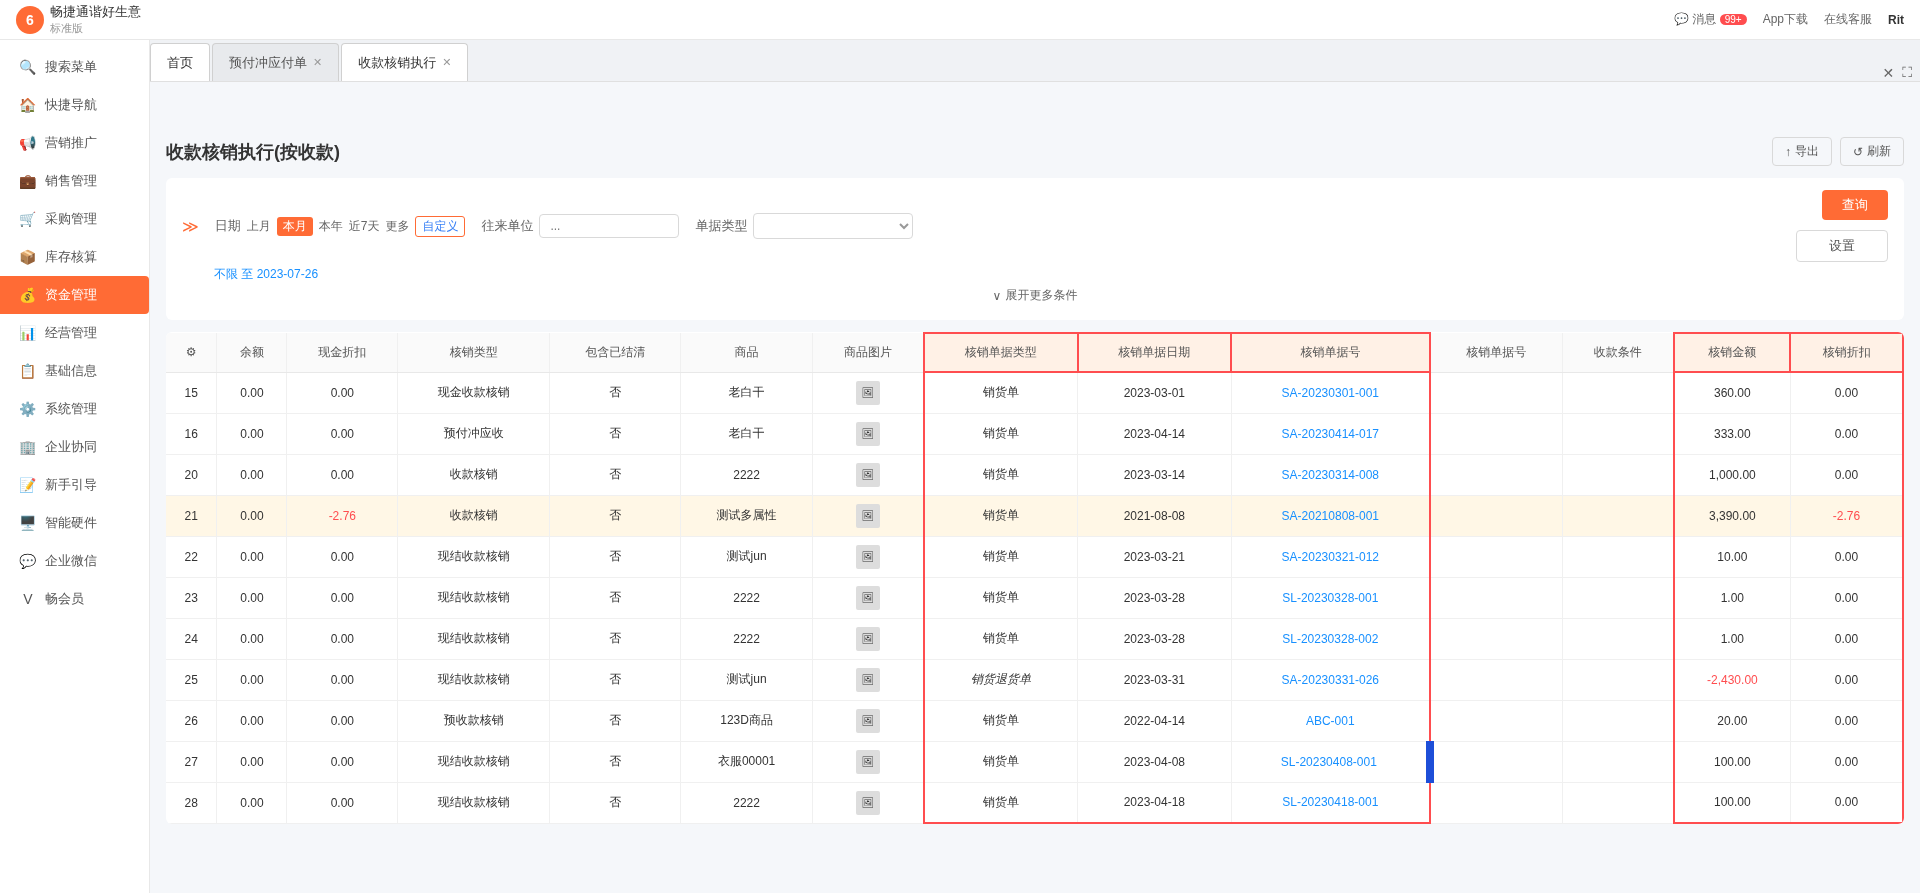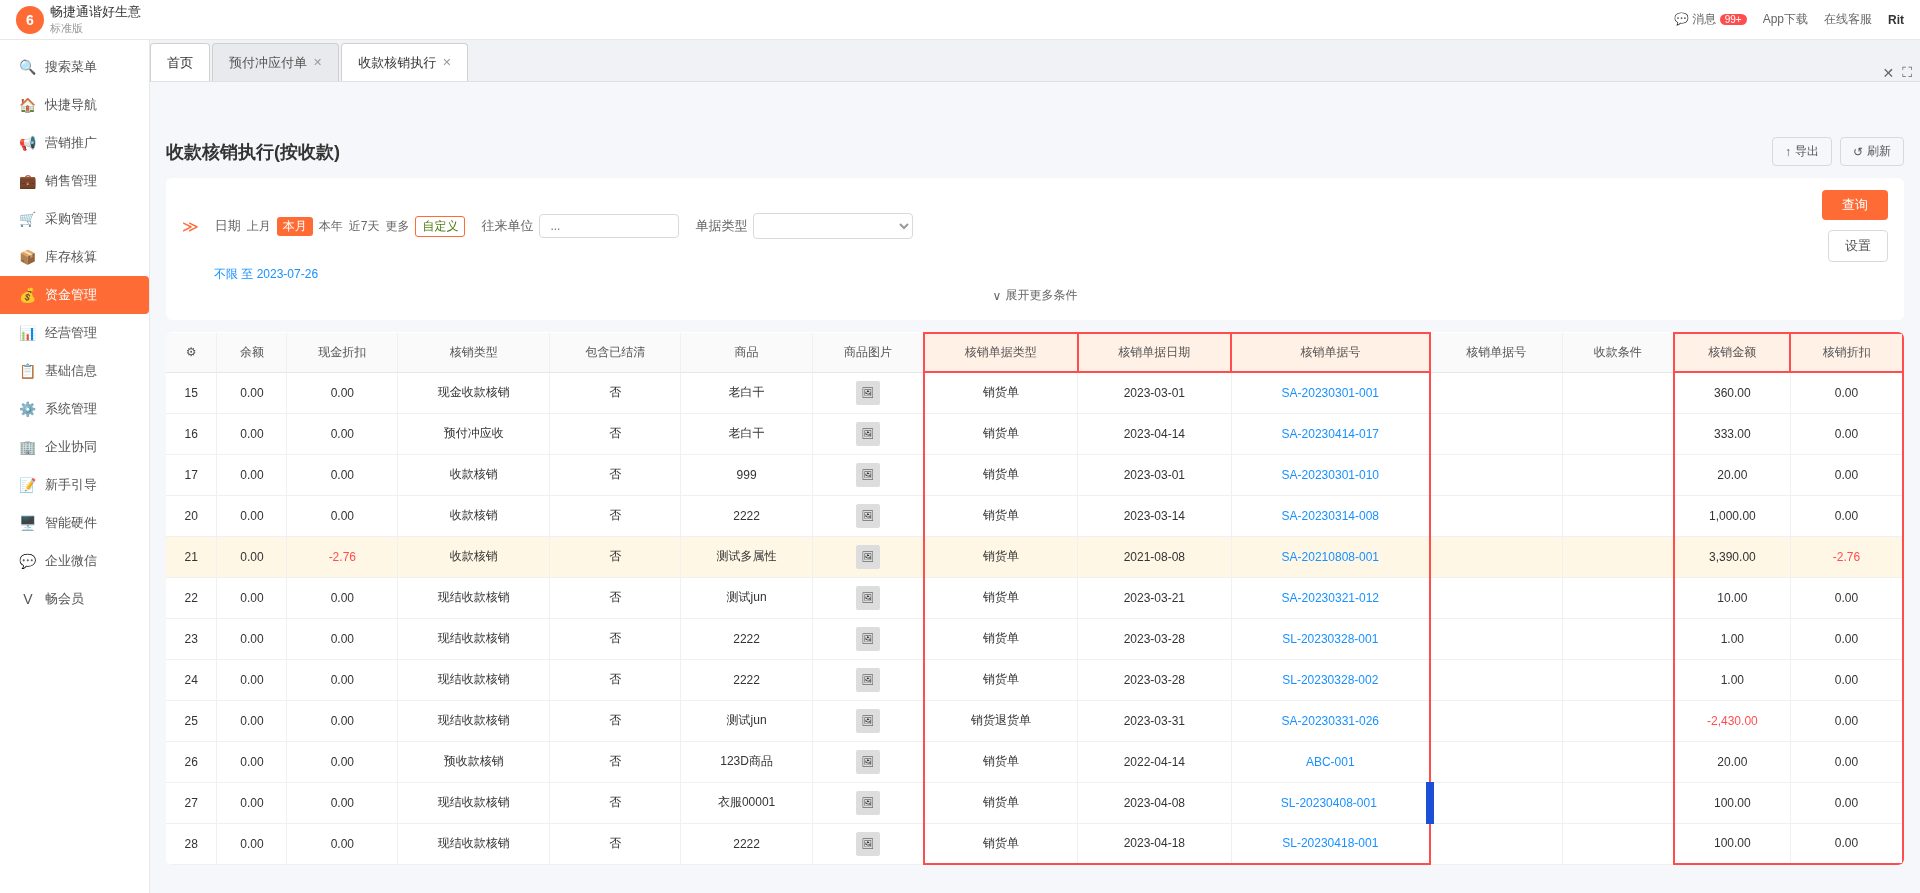--- a/index.html
+++ b/index.html
@@ -107,25 +107,25 @@
       background: #fff;
       border-radius: 6px;
       padding: 12px 16px;
       margin-bottom: 12px;
     }
     .filter-row { display: flex; align-items: center; gap: 16px; flex-wrap: wrap; }
     .filter-item { display: flex; align-items: center; gap: 6px; }
     .filter-label { color: #666; font-size: 13px; white-space: nowrap; }
     .filter-link { color: #666; font-size: 12px; cursor: pointer; }
     .filter-link.active { color: #fff; background: #ff6b35; border-radius: 3px; padding: 1px 6px; }
-    .custom-btn { background: #fff; border: 1px solid #ff6b35; color: #4d7c0f; border-radius: 3px; padding: 1px 6px; font-size: 12px; cursor: pointer; }
+    .custom-btn { background: #fff; border: 1px solid #ff6b35; color: #3b82f6; border-radius: 3px; padding: 1px 6px; font-size: 12px; cursor: pointer; }
     .filter-input { border: 1px solid #d9d9d9; border-radius: 4px; padding: 4px 10px; font-size: 12px; width: 140px; color: #999; }
     .filter-select { border: 1px solid #d9d9d9; border-radius: 4px; padding: 4px 10px; font-size: 12px; width: 160px; color: #999; background: #fff; }
     .query-btn { background: #ff6b35; color: #fff; border: none; border-radius: 4px; padding: 6px 20px; cursor: pointer; font-size: 13px; }
-    .settings-btn { background: none; border: 1px solid #d9d9d9; border-radius: 4px; padding: 6px 16px; cursor: pointer; font-size: 13px; color: #555; display: block; margin-top: 6px; }
+    .settings-btn { background: none; border: 1px solid #d9d9d9; border-radius: 4px; padding: 6px 32px; cursor: pointer; font-size: 13px; color: #555; display: block; margin-top: 6px; }
     .expand-btn { background: none; border: none; color: #666; cursor: pointer; font-size: 12px; display: flex; align-items: center; gap: 4px; }
     .expand-row { display: flex; justify-content: center; align-items: center; padding: 4px 0; }
 
     
     .table-wrapper {
       background: #fff;
       border-radius: 6px;
       overflow: hidden;
     }
     .data-table { width: 100%; border-collapse: collapse; font-size: 12px; }
@@ -366,36 +366,20 @@
     <td><span style="display:inline-block;width:24px;height:24px;background:#ddd;border-radius:2px;font-size:10px;line-height:24px;text-align:center;">🖼</span></td>
     <td style="border-left: 2px solid #ff4d4f; border-right: 1px solid #f0f0f0; ">销货单</td>
     <td style="">2023-04-14</td>
     <td style="border-right: 2px solid #ff4d4f; "><a class="link-text">SA-20230414-017</a></td>
     <td></td>
     <td></td>
     <td style="border-left: 2px solid #ff4d4f; border-right: 1px solid #f0f0f0; " class="">333.00</td>
     <td style="border-right: 2px solid #ff4d4f; " class="">0.00</td>
   </tr>
                 <tr>
-    <td>17</td>
-    <td>0.00</td>
-    <td class="">0.00</td>
-    <td>收款核销</td>
-    <td>否</td>
-    <td>999</td>
-    <td><span style="display:inline-block;width:24px;height:24px;background:#ddd;border-radius:2px;font-size:10px;line-height:24px;text-align:center;">🖼</span></td>
-    <td style="border-left: 2px solid #ff4d4f; border-right: 1px solid #f0f0f0; ">销货单</td>
-    <td style="">2023-03-01</td>
-    <td style="border-right: 2px solid #ff4d4f; "><a class="link-text">SA-20230301-010</a></td>
-    <td></td>
-    <td></td>
-    <td style="border-left: 2px solid #ff4d4f; border-right: 1px solid #f0f0f0; " class="">20.00</td>
-    <td style="border-right: 2px solid #ff4d4f; " class="">0.00</td>
-  </tr>
-                <tr>
     <td>20</td>
     <td>0.00</td>
     <td class="">0.00</td>
     <td>收款核销</td>
     <td>否</td>
     <td>2222</td>
     <td><span style="display:inline-block;width:24px;height:24px;background:#ddd;border-radius:2px;font-size:10px;line-height:24px;text-align:center;">🖼</span></td>
     <td style="border-left: 2px solid #ff4d4f; border-right: 1px solid #f0f0f0; ">销货单</td>
     <td style="">2023-03-14</td>
     <td style="border-right: 2px solid #ff4d4f; "><a class="link-text">SA-20230314-008</a></td>
@@ -469,21 +453,21 @@
     <td style="border-right: 2px solid #ff4d4f; " class="">0.00</td>
   </tr>
                 <tr>
     <td>25</td>
     <td>0.00</td>
     <td class="">0.00</td>
     <td>现结收款核销</td>
     <td>否</td>
     <td>测试jun</td>
     <td><span style="display:inline-block;width:24px;height:24px;background:#ddd;border-radius:2px;font-size:10px;line-height:24px;text-align:center;">🖼</span></td>
-    <td style="border-left: 2px solid #ff4d4f; border-right: 1px solid #f0f0f0; ">销货退货单</td>
+    <td style="border-left: 2px solid #ff4d4f; border-right: 1px solid #f0f0f0; font-style: italic; ">销货退货单</td>
     <td style="">2023-03-31</td>
     <td style="border-right: 2px solid #ff4d4f; "><a class="link-text">SA-20230331-026</a></td>
     <td></td>
     <td></td>
     <td style="border-left: 2px solid #ff4d4f; border-right: 1px solid #f0f0f0; " class="red-text">-2,430.00</td>
     <td style="border-right: 2px solid #ff4d4f; " class="">0.00</td>
   </tr>
                 <tr>
     <td>26</td>
     <td>0.00</td>

